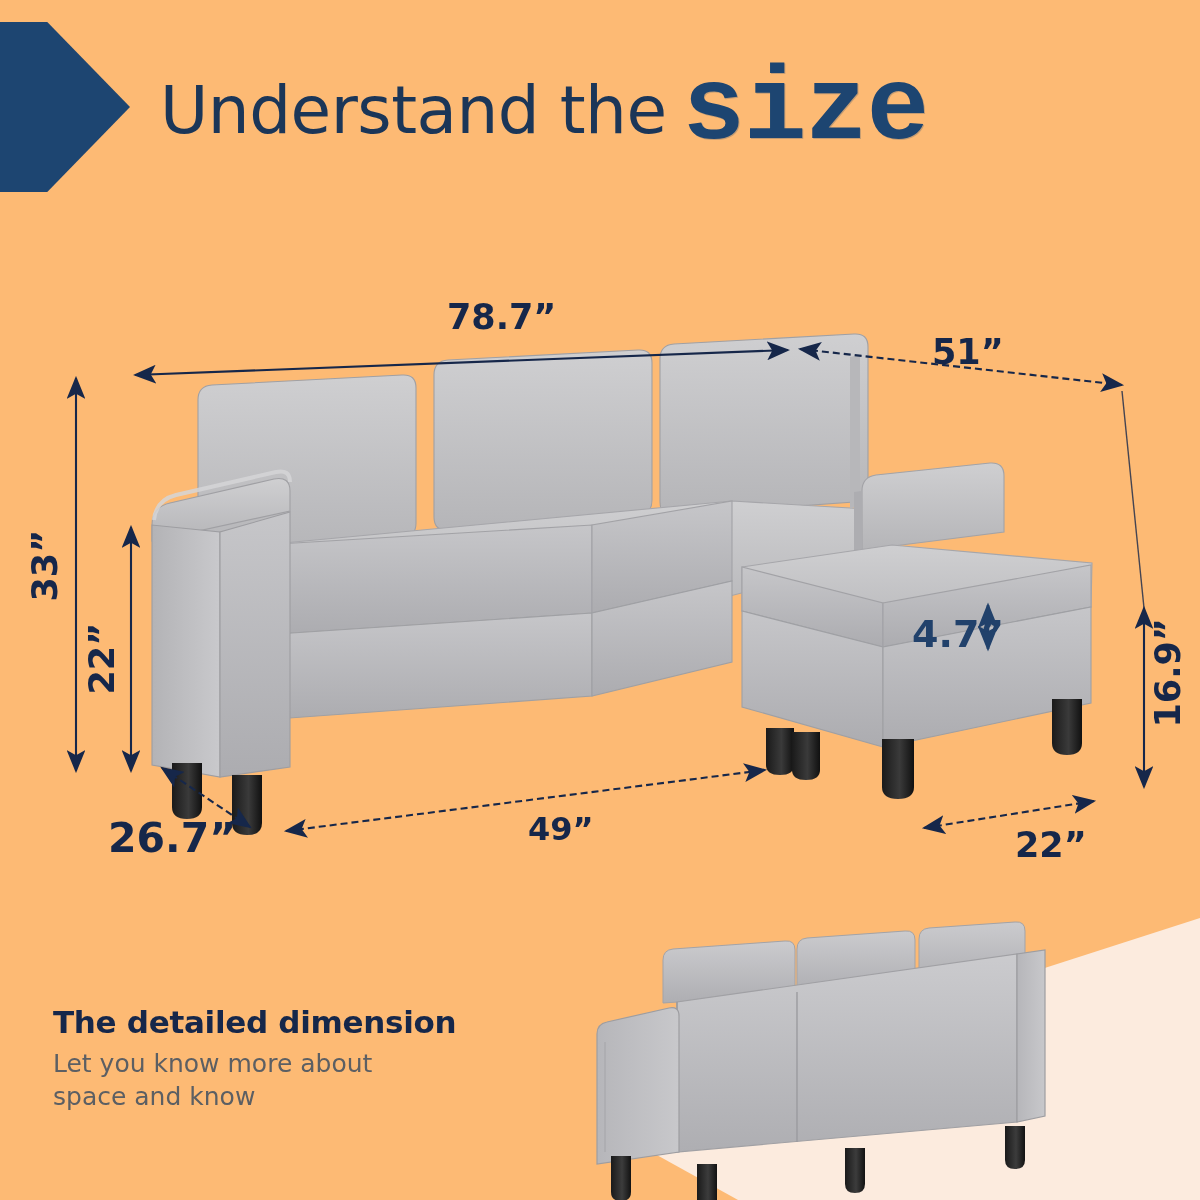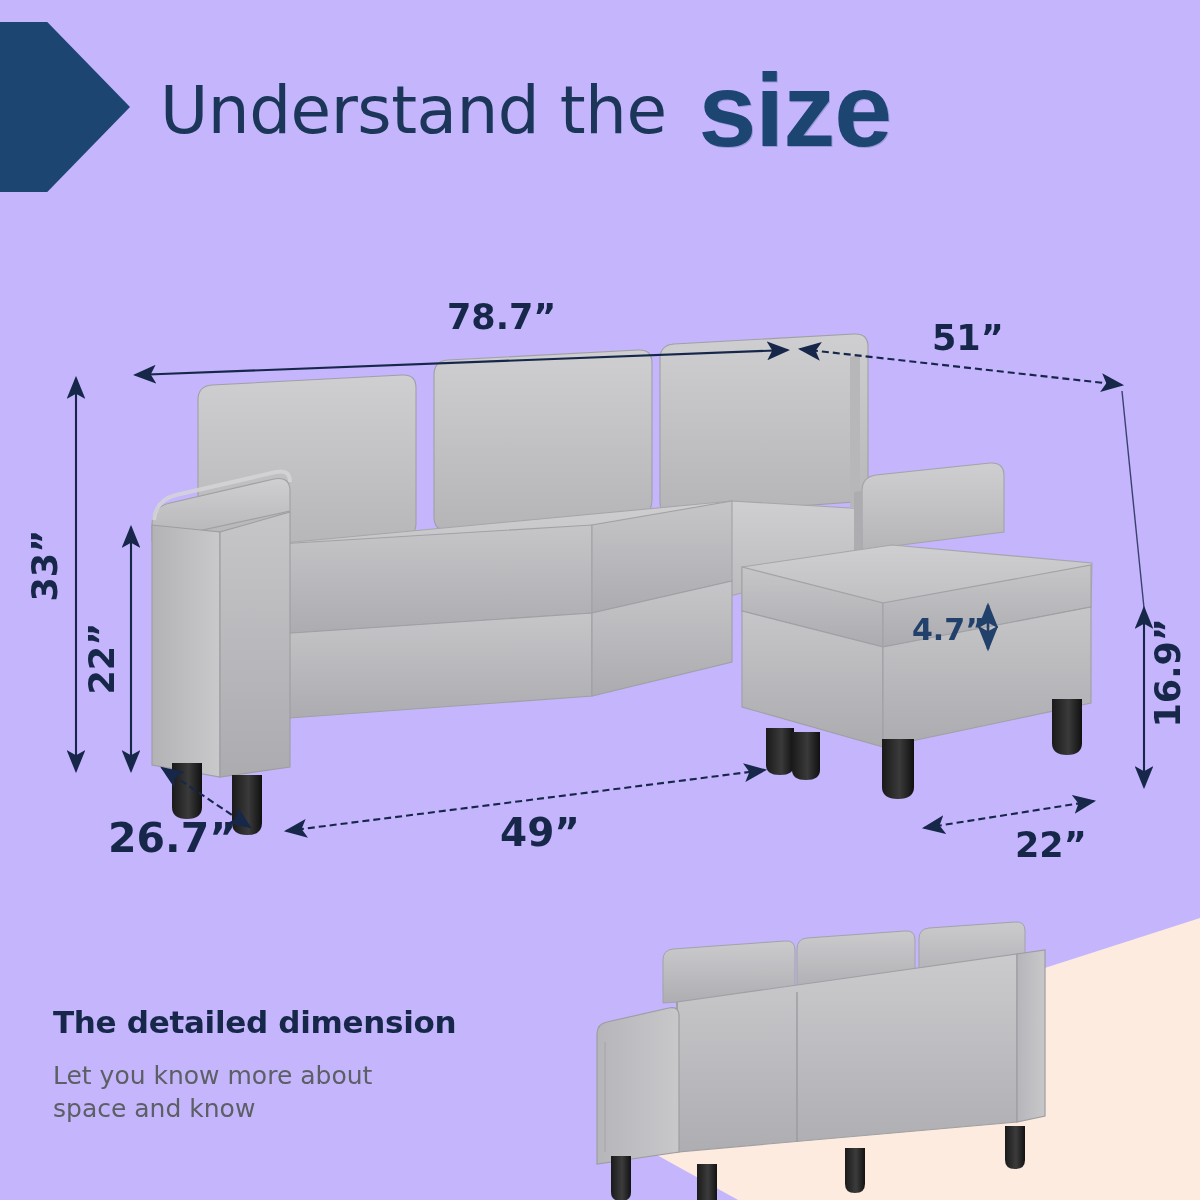--- a/index.html
+++ b/index.html
@@ -8,21 +8,21 @@
     padding: 0;
     background: #ffffff;
   }
   body {
     font-family: "Liberation Sans", sans-serif;
   }
   #page {
     position: relative;
     width: 1200px;
     height: 1200px;
-    background: #c4b5fd;
+    background: #fdba74;
     overflow: hidden;
   }
 
   
   #header-band {
     position: absolute;
     left: 0; top: 0;
     width: 1200px; height: 215px;
   }
   #corner-chevron {
@@ -43,27 +43,27 @@
   .title-light {
     font-family: "DejaVu Sans", sans-serif;
     font-size: 66px;
     font-weight: 400;
     color: #1b3658;
     letter-spacing: -0.5px;
     line-height: 1;
     white-space: nowrap;
   }
   .title-bold {
-    font-family: Liberation Sans, sans-serif;
+    font-family: Liberation Mono, monospace;
     font-size: 104px;
     font-weight: 700;
     color: #1d4571;
     letter-spacing: -1px;
     line-height: 0.9;
-    margin-left: 32px;
+    margin-left: 16px;
     white-space: nowrap;
     text-shadow: 1px 1px 0 rgba(29,69,113,0.25);
   }
 
   
   #diagram {
     position: absolute;
     left: 0; top: 215px;
     width: 1004px; height: 690px;
   }
@@ -114,21 +114,21 @@
     color: #16274a;
     line-height: 1.15;
     letter-spacing: -0.3px;
   }
   #text-sub {
     font-family: "DejaVu Sans", sans-serif;
     font-size: 25px;
     font-weight: 400;
     color: #5c5f63;
     line-height: 1.32;
-    margin-top: 18px;
+    margin-top: 6px;
   }
 </style>
 </head>
 <body>
 
 <div id="page">
 
   <div id="header-band">
     <div id="corner-chevron"></div>
     <div id="title-wrap">
@@ -250,31 +250,31 @@
         <path d="M988,390 L988,434" marker-start="url(#ahbs)" marker-end="url(#ahb)"></path>
       </g>
 
       <g stroke="#16274a" stroke-width="1.4" opacity="0.8">
         <path d="M1122,176 L1144,393" stroke-dasharray="0"></path>
       </g>
     </svg>
 
     <div class="dim-label" style="left:447px; top:85px; font-size:35px;">78.7”</div>
 
-    <div class="dim-label" style="left:932px; top:106px; font-size:35px;">51”</div>
+    <div class="dim-label" style="left:932px; top:120px; font-size:35px;">51”</div>
 
     <div class="dim-label rot90" style="left:13px; top:337px; width:64px; text-align:center; font-size:35px;">33”</div>
 
     <div class="dim-label rot90" style="left:70px; top:430px; width:64px; text-align:center; font-size:35px;">22”</div>
 
     <div class="dim-label" style="left:108px; top:603px; font-size:41px;">26.7”</div>
 
-    <div class="dim-label" style="left:500px; top:598px; font-size:39px;">49”</div>
-
-    <div class="dim-label lite" style="left:912px; top:400px; font-size:30px;">4.7”</div>
+    <div class="dim-label" style="left:528px; top:598px; font-size:32px;">49”</div>
+
+    <div class="dim-label lite" style="left:912px; top:400px; font-size:38px;">4.7”</div>
 
     <div class="dim-label rot90" style="left:1128px; top:455px; width:80px; text-align:center; font-size:35px;">16.9”</div>
 
     <div class="dim-label" style="left:1015px; top:613px; font-size:35px;">22”</div>
   </div>
 
   <div id="bottom">
 
     <div id="peach-shape">
       <div id="peach-inner"></div>

